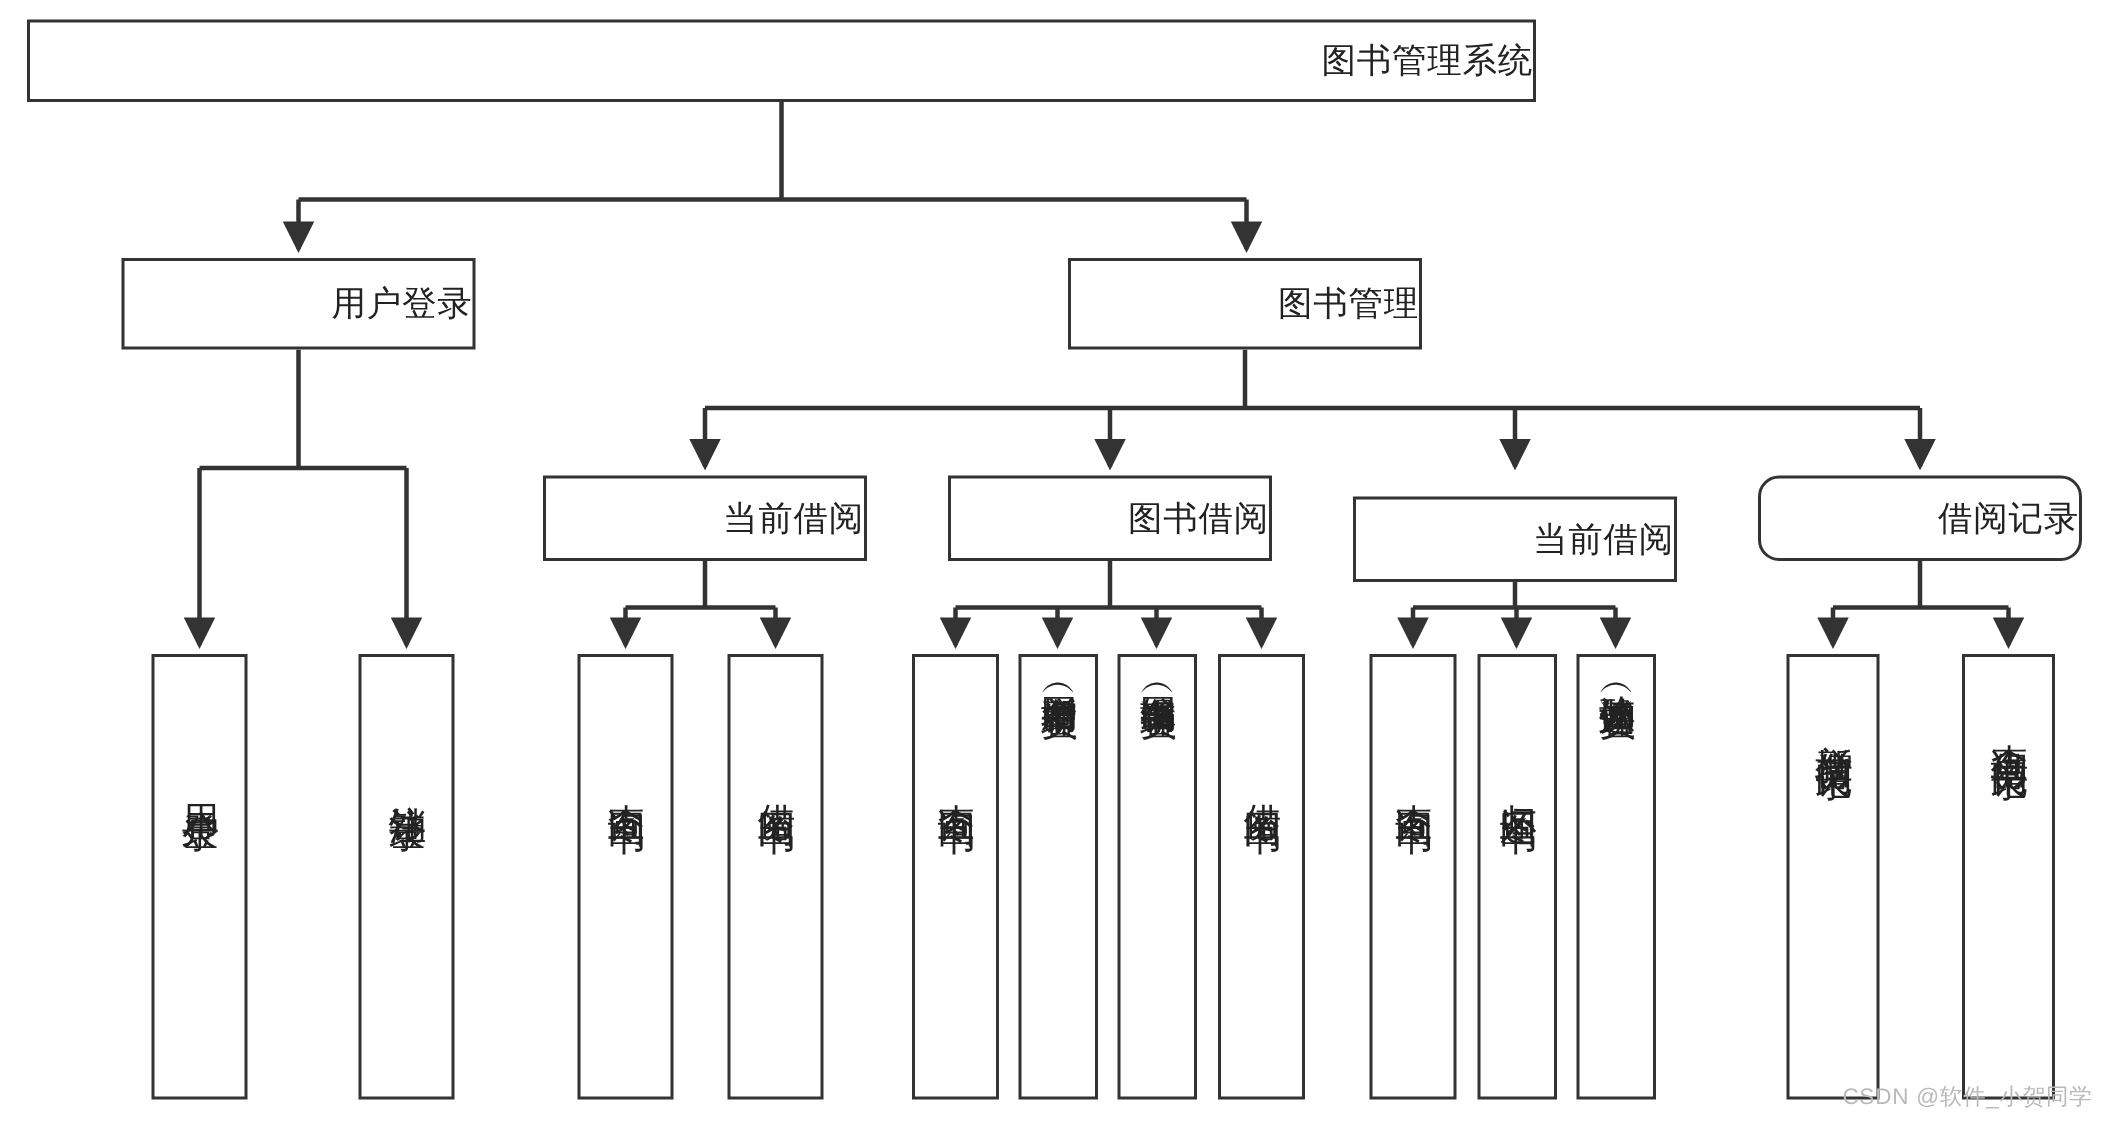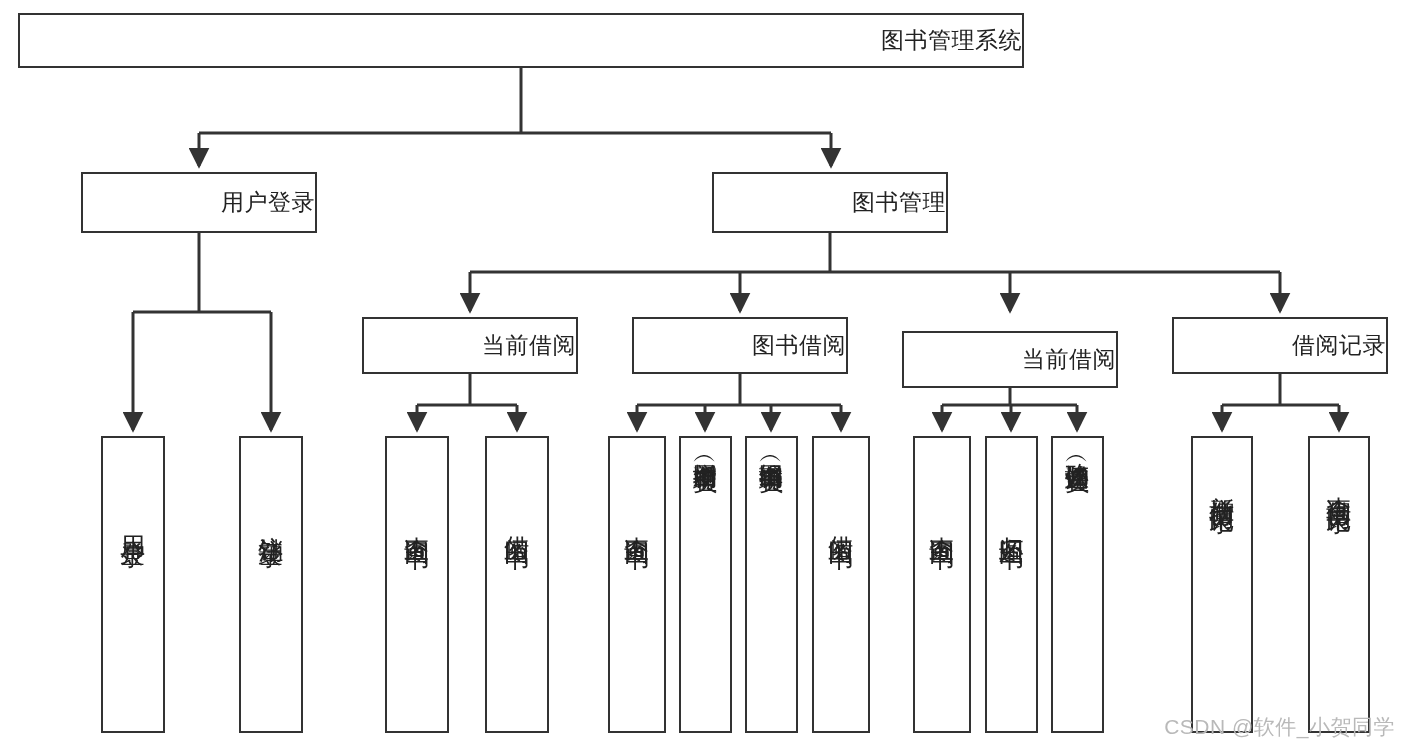--- a/index.html
+++ b/index.html
@@ -60,21 +60,21 @@
     max-height: 100%;
   }
   .node.vert.tall .label {
     font-size: 24px;
     letter-spacing: 1px;
   }
   #watermark {
     position: absolute;
     right: 10px;
     bottom: 6px;
-    font-size: 21px;
+    font-size: 15px;
     color: #b9b9b9;
     letter-spacing: 0.5px;
     white-space: nowrap;
     user-select: none;
   }
 </style>
 </head>
 <body>
 
 <div id="diagram-root">
@@ -142,21 +142,21 @@
 
   <div class="node horiz" style="left:362px; top:317px; width:216px; height:57px;">
     <span class="label">当前借阅</span>
   </div>
   <div class="node horiz" style="left:632px; top:317px; width:216px; height:57px;">
     <span class="label">图书借阅</span>
   </div>
   <div class="node horiz" style="left:902px; top:317px; width:216px; height:57px;margin-top:14px;">
     <span class="label">当前借阅</span>
   </div>
-  <div class="node horiz" style="left:1172px; top:317px; width:216px; height:57px;">
+  <div class="node horiz" style="left:1172px; top:317px; width:216px; height:57px;border-radius:14px;">
     <span class="label">借阅记录</span>
   </div>
 
   <div class="node vert" style="left:101px; top:436px; width:64px; height:297px; padding-top:78px;">
     <span class="label">用户登录</span>
   </div>
   <div class="node vert" style="left:239px; top:436px; width:64px; height:297px; padding-top:78px;">
     <span class="label">注销登录</span>
   </div>
 

